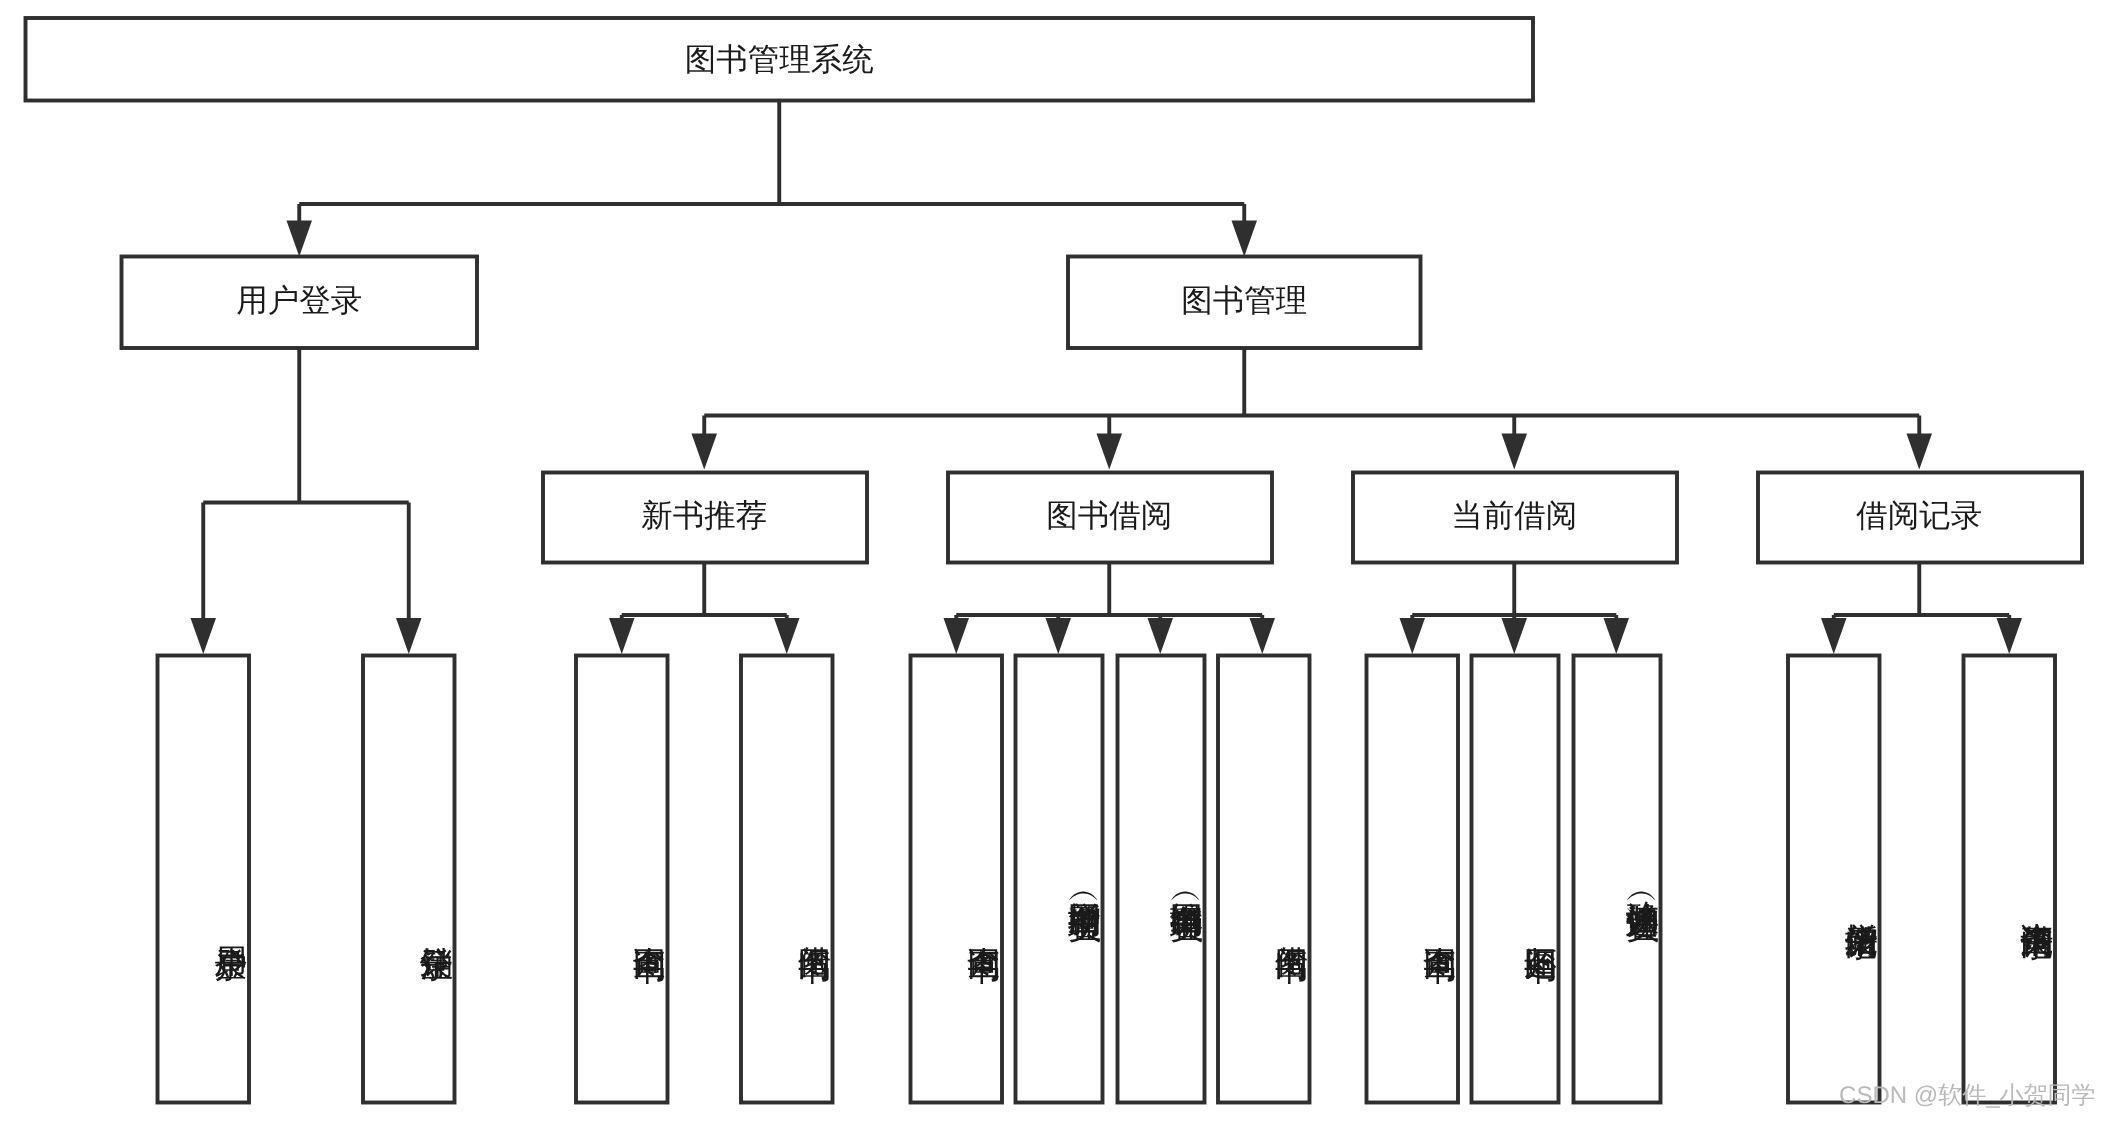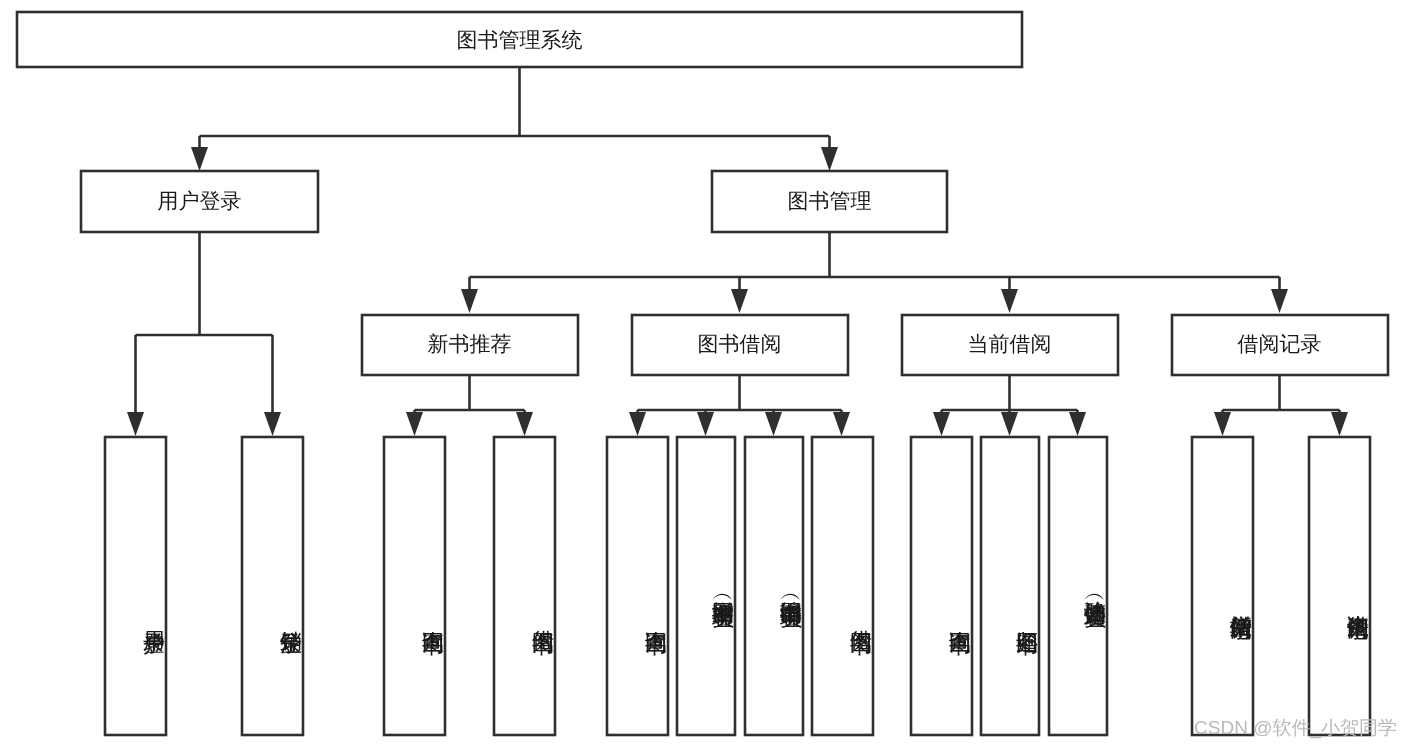--- a/index.html
+++ b/index.html
@@ -57,21 +57,21 @@
     align-items: flex-start;
     justify-content: center;
     white-space: nowrap;
     pointer-events: none;
   }
   .watermark {
     position: absolute;
     right: 8px;
     bottom: 6px;
     font-family: "Liberation Sans", "DejaVu Sans", sans-serif;
-    font-size: 19px;
+    font-size: 16px;
     color: #b9b9b9;
     white-space: nowrap;
     margin-top: 32px;
   }
 </style>
 </head>
 <body>
 
 <div id="page">
 

